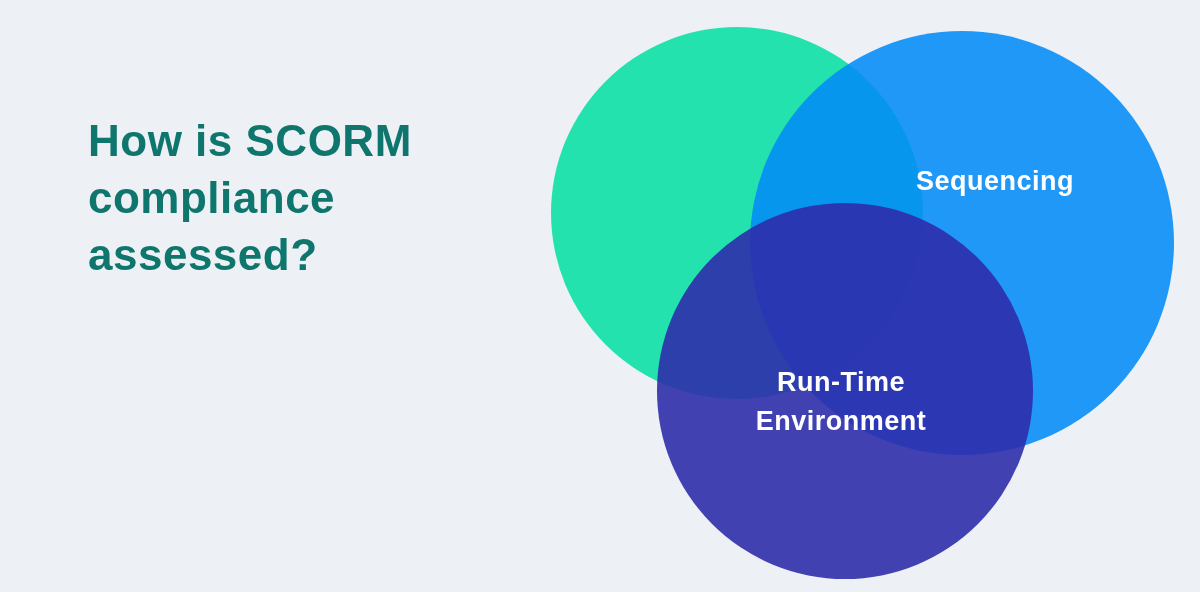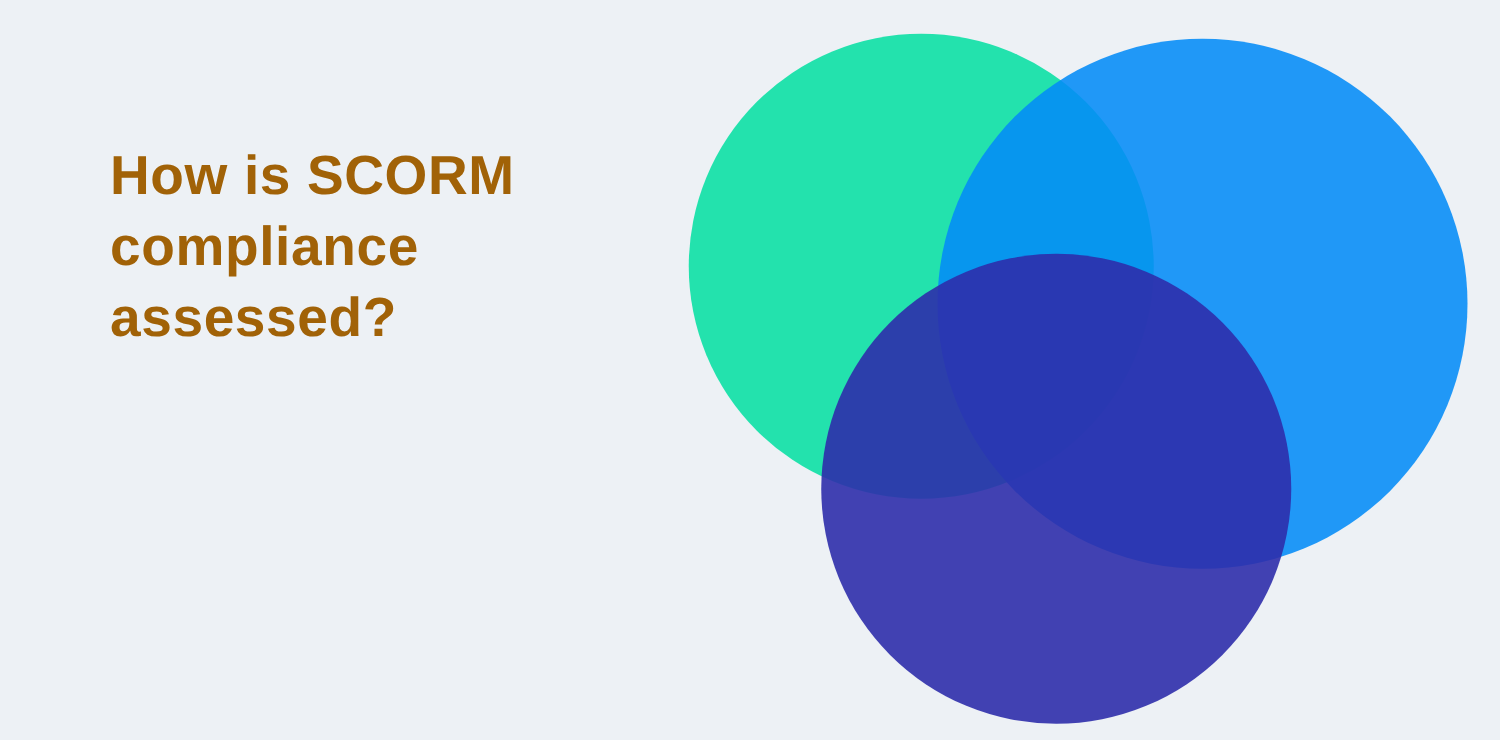--- a/index.html
+++ b/index.html
@@ -49,26 +49,29 @@
   }
   .label-content     { left: 564px; top: 135px; width: 260px; height: 80px; }
   .label-sequencing  { left: 875px; top: 161px; width: 240px; height: 40px; }
   .label-runtime     { left: 701px; top: 362px; width: 280px; height: 80px; }
 </style>
 </head>
 <body>
 
 <div class="canvas" style="background-color: rgb(237, 241, 245);">
 
-  <div class="heading" style="color: #a16207;">How is SCORM
+  <div class="heading" style="color: #0f766e;">How is SCORM
 compliance
 assessed?</div>
 
   <div class="circle circle-green" style="background-color: rgb(35, 226, 173);"></div>
 
   <div class="circle circle-blue" style="background-color: rgba(3, 139, 247, 0.88);"></div>
 
   <div class="circle circle-dark" style="background-color: rgba(45, 45, 171, 0.9);"></div>
 
 
+  <div class="vlabel label-sequencing">Sequencing</div>
 
+  <div class="vlabel label-runtime">Run-Time
+Environment</div>
 
 </div>
 
 </body></html>

